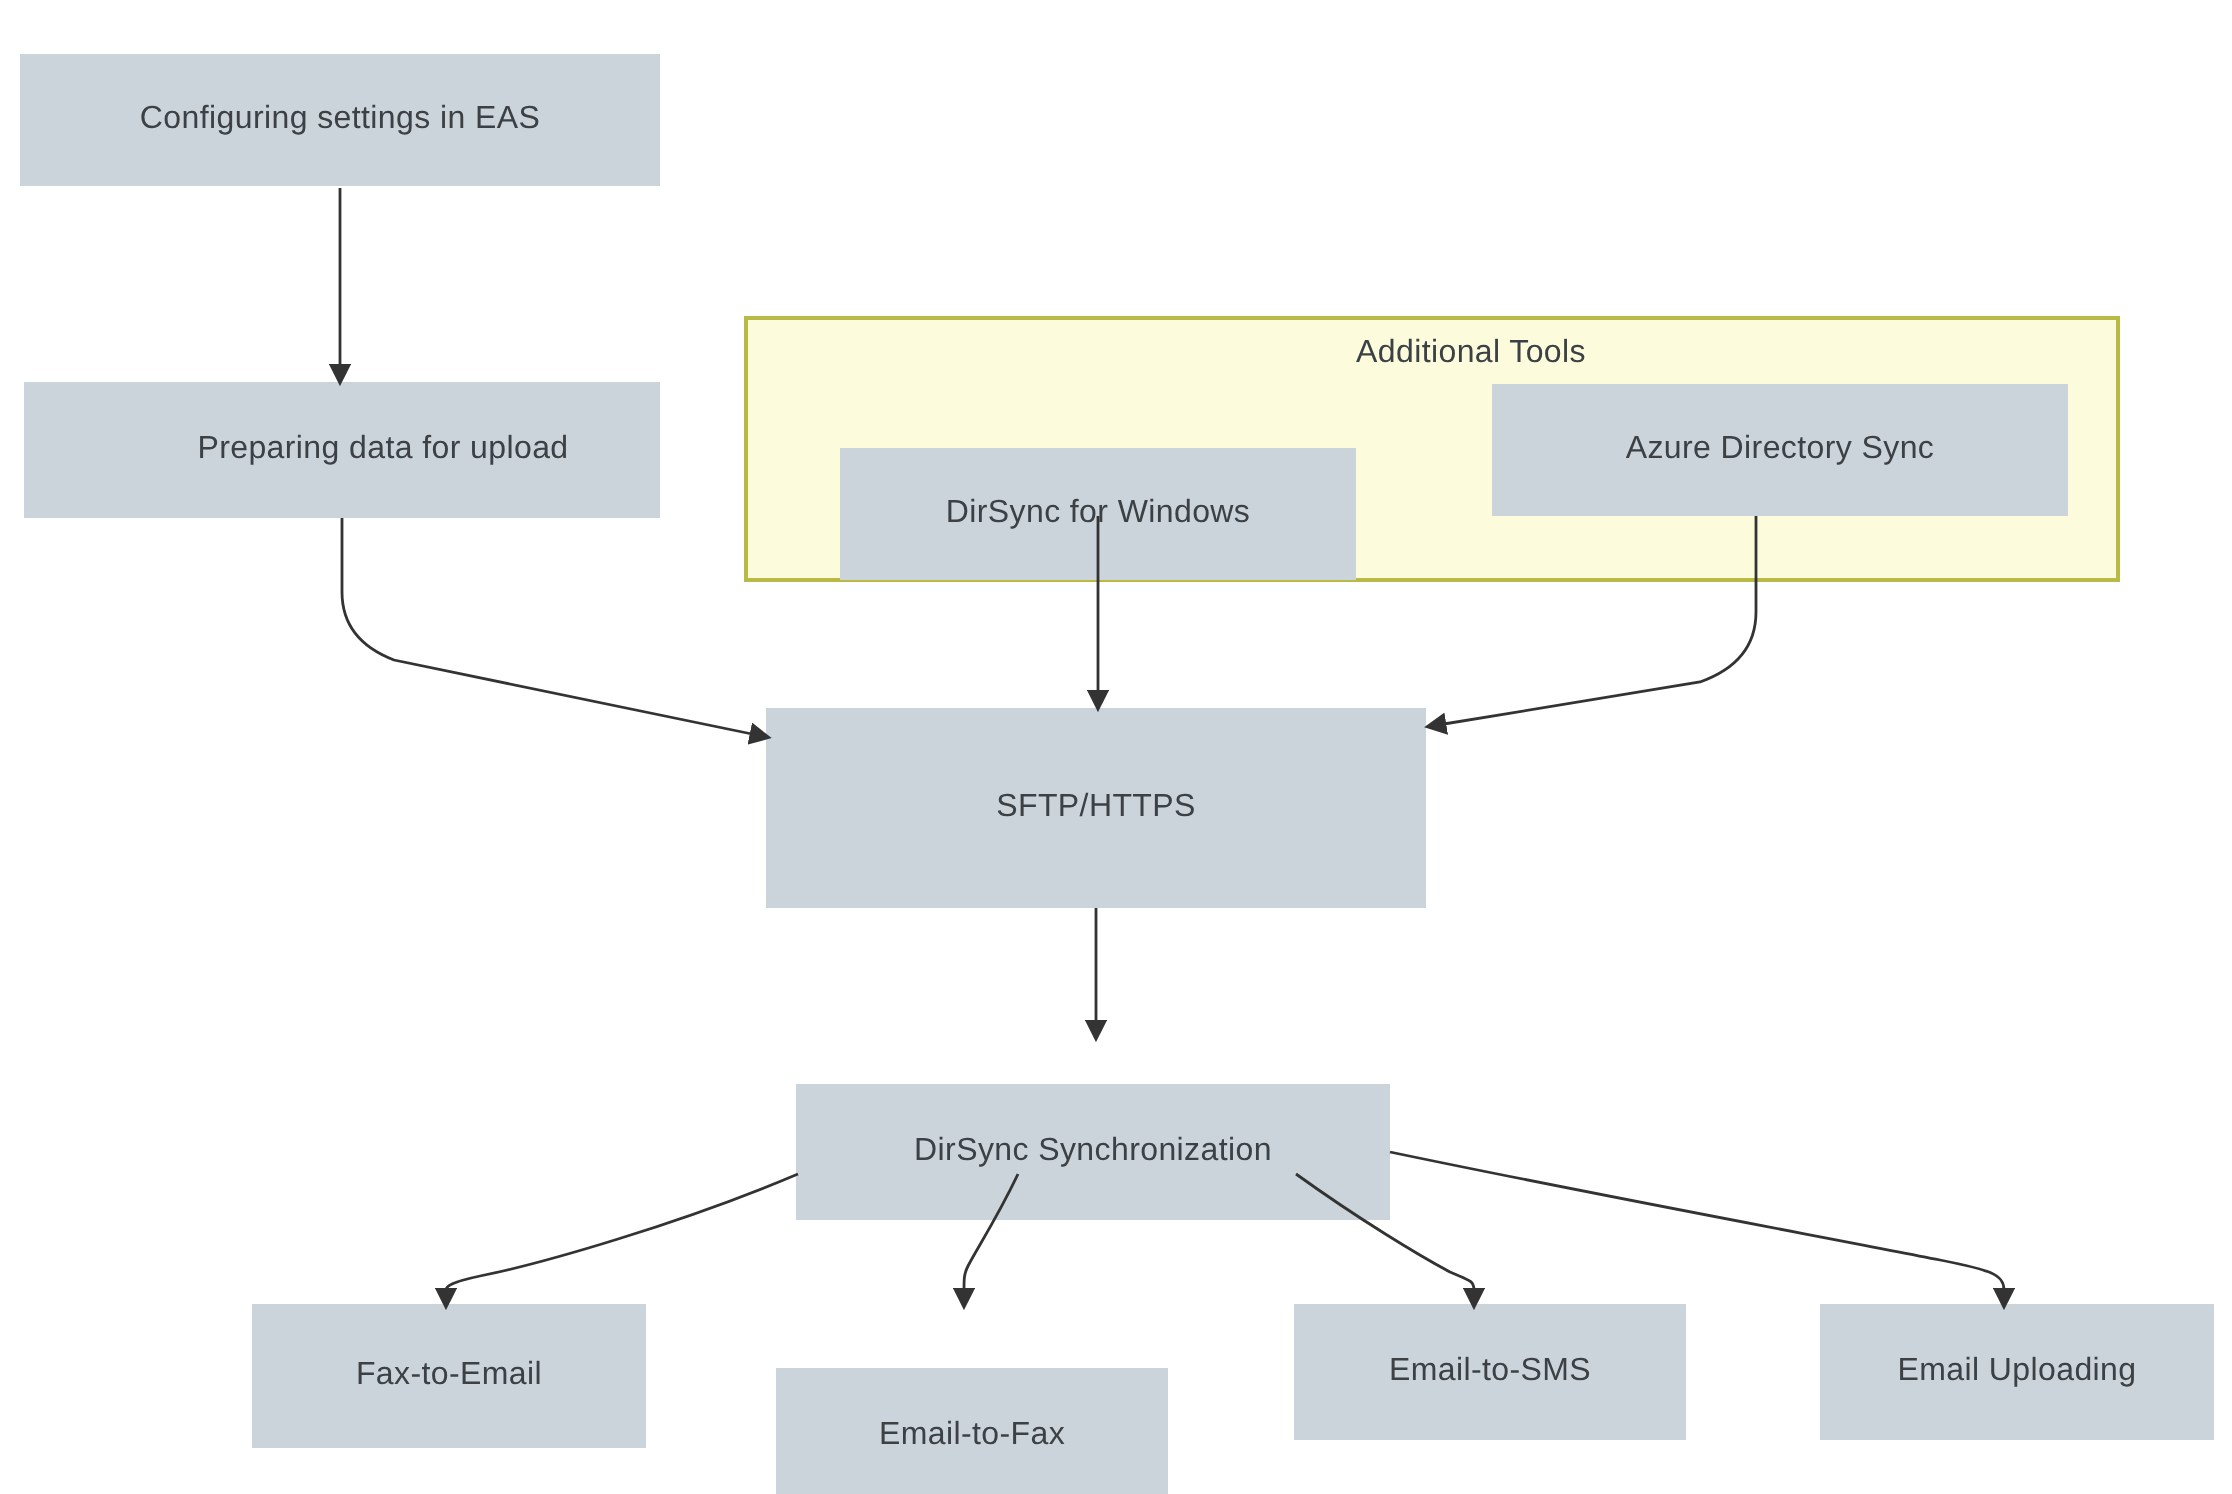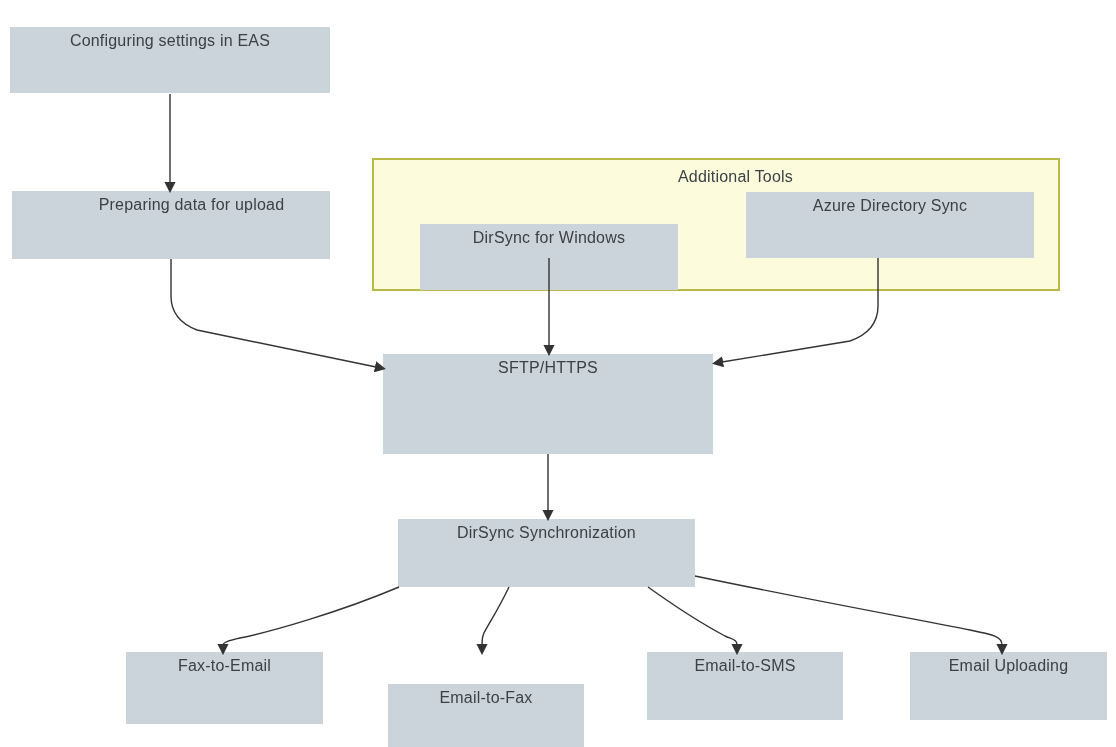--- a/index.html
+++ b/index.html
@@ -22,21 +22,21 @@
     background: var(--background);
     overflow: hidden;
   }
   .node {
     position: absolute;
     background: var(--node-fill);
     color: var(--node-text);
     display: flex;
     flex-direction: column;
     align-items: center;
-    justify-content: flex-start;
+    justify-content: center;
     text-align: center;
     font-size: 16px;
     line-height: 1.8;
     letter-spacing: 0.2px;
   }
   .group {
     position: absolute;
     background: var(--group-fill);
     border: 2px solid var(--group-border);
   }
@@ -88,21 +88,21 @@
   </div>
 
   <div class="node" style="left:746px; top:192px; width:288px; height:66px;">
     <span>Azure Directory Sync</span>
   </div>
 
   <div class="node" style="left:383px; top:354px; width:330px; height:100px;">
     <span>SFTP/HTTPS</span>
   </div>
 
-  <div class="node" style="left:398px; top:519px; width:297px; height:68px;">
+  <div class="node" style="left:398px; top:542px; width:297px; height:68px;">
     <span>DirSync Synchronization</span>
   </div>
 
   <div class="node" style="left:126px; top:652px; width:197px; height:72px;">
     <span>Fax-to-Email</span>
   </div>
 
   <div class="node" style="left:388px; top:652px; width:196px; height:68px;margin-top:32px;">
     <span>Email-to-Fax</span>
   </div>

